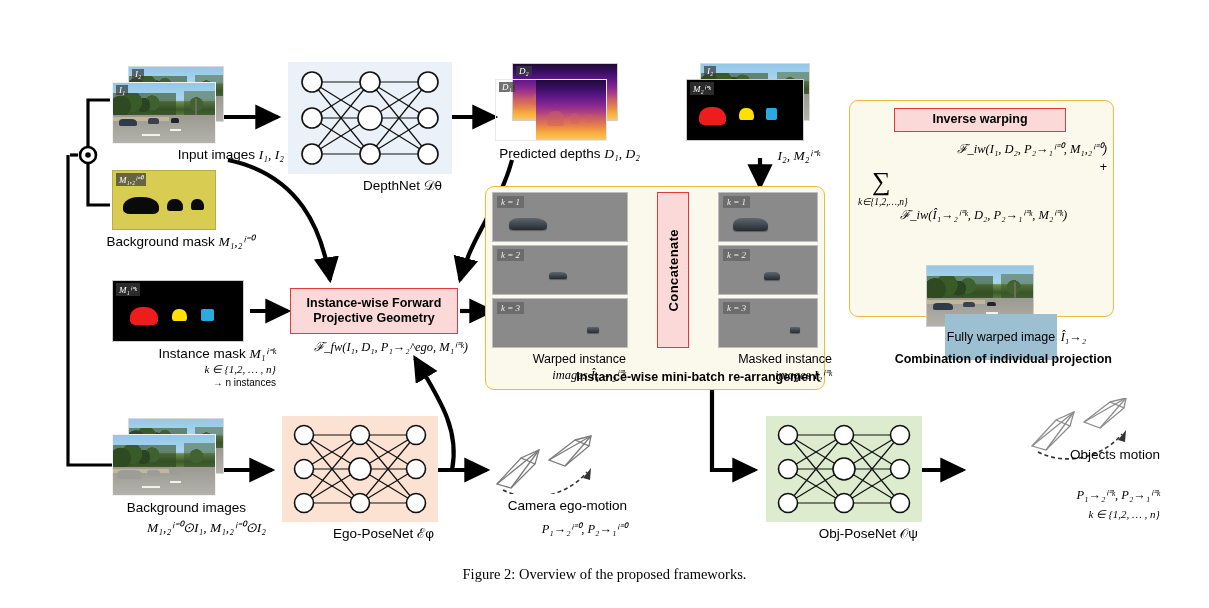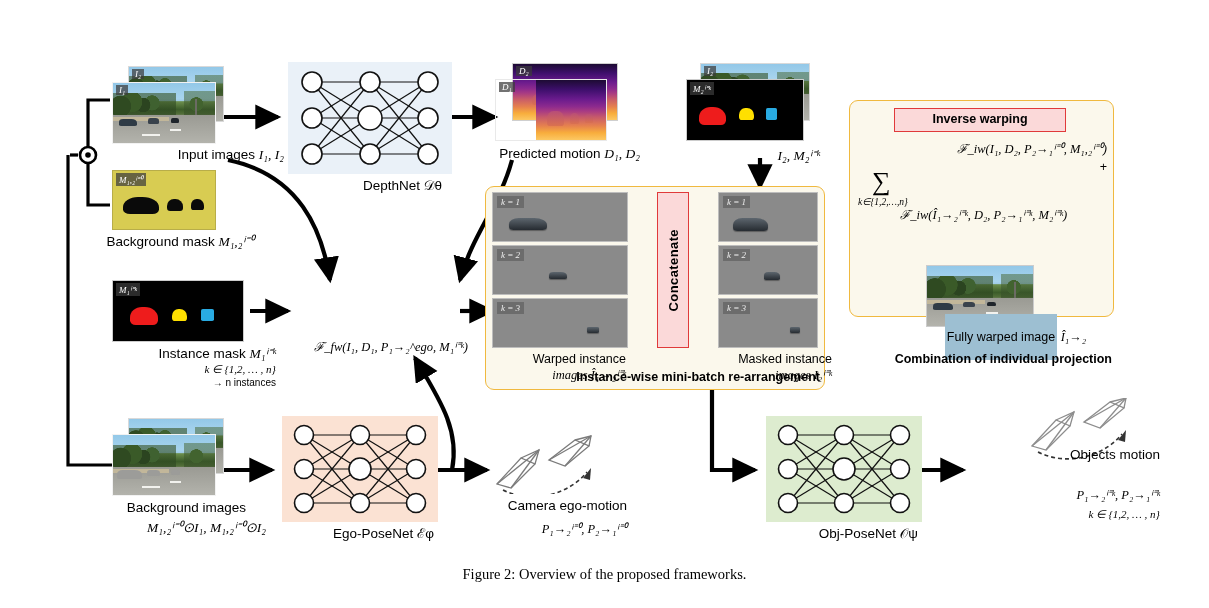--- a/index.html
+++ b/index.html
@@ -269,21 +269,21 @@
   </div>
   <div class="card" style="left:495px;top:79px;width:112px;height:62px;border-color:#e9e9e9;padding-left:40px;">
     <div class="depthmap">
       <div class="blob" style="left:16%;top:52%;width:24%;height:24%;"></div>
       <div class="blob" style="left:48%;top:55%;width:14%;height:18%;"></div>
       <div class="blob" style="left:70%;top:56%;width:11%;height:15%;"></div>
     </div>
     <div class="tag">D₁</div>
   </div>
   <div class="abs lbl" style="left:470px;top:146px;width:170px;">
-    <span>Predicted motion</span>
+    <span>Predicted depths</span>
     <span class="mathit">D₁, D₂</span>
   </div>
 
   <div class="card" style="left:700px;top:63px;width:110px;height:58px;">
     <div class="scene">
         <div class="trees"></div>
         <div class="trees2"></div>
       <div class="road"></div>
         <div class="shoulder"></div>
       <div class="lane" style="left:30%;bottom:14%;width:16%;"></div>
@@ -294,20 +294,24 @@
   <div class="card" style="left:686px;top:79px;width:118px;height:62px;border-color:#cccccc;">
     <div class="maskimg">
       <div class="ins" style="left:10%;top:45%;width:24%;height:30%;background:#ee1c1c;"></div>
       <div class="ins" style="left:45%;top:47%;width:13%;height:20%;background:#ffe000;"></div>
       <div class="ins" style="left:68%;top:46%;width:10%;height:20%;background:#29abe2;border-radius:14%;"></div>
     </div>
     <div class="tag">M₂ⁱ⁼ᵏ</div>
   </div>
   <div class="abs lbl mathit" style="left:680px;top:148px;width:140px;">I₂, M₂ⁱ⁼ᵏ</div>
 
+  <div class="procbox" style="left:290px;top:288px;width:168px;height:46px;flex-direction:column;">
+    <div>Instance-wise Forward</div>
+    <div>Projective Geometry</div>
+  </div>
   <div class="abs lbl mathit" style="left:282px;top:340px;width:186px;font-size:12.5px;">ℱ_fw(I₁, D₁, P₁→₂^ego, M₁ⁱ⁼ᵏ)</div>
 
   <div class="panel" style="left:485px;top:186px;width:340px;height:204px;"></div>
 
   <div class="card" style="left:492px;top:192px;width:136px;height:50px;border-color:#bdbdbd;">
     <div class="grayplate">
       <div class="ktag">k = 1</div>
       <div class="kcar" style="left:12%;top:52%;width:28%;height:26%;"></div>
     </div>
   </div>

